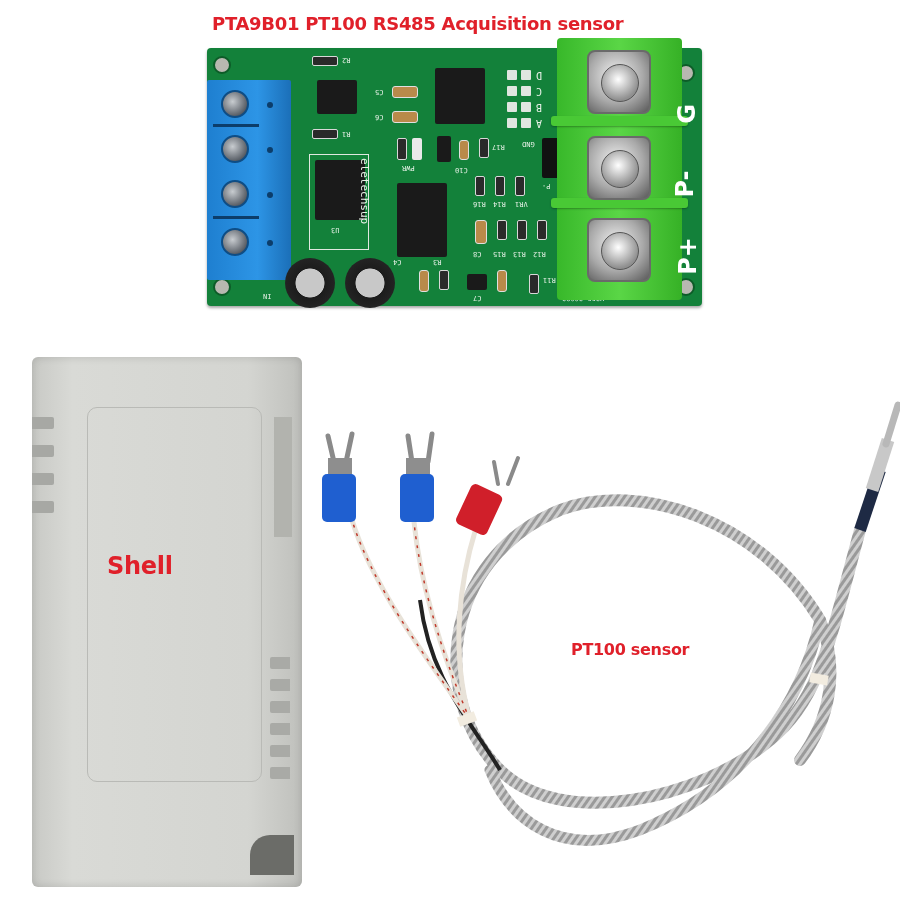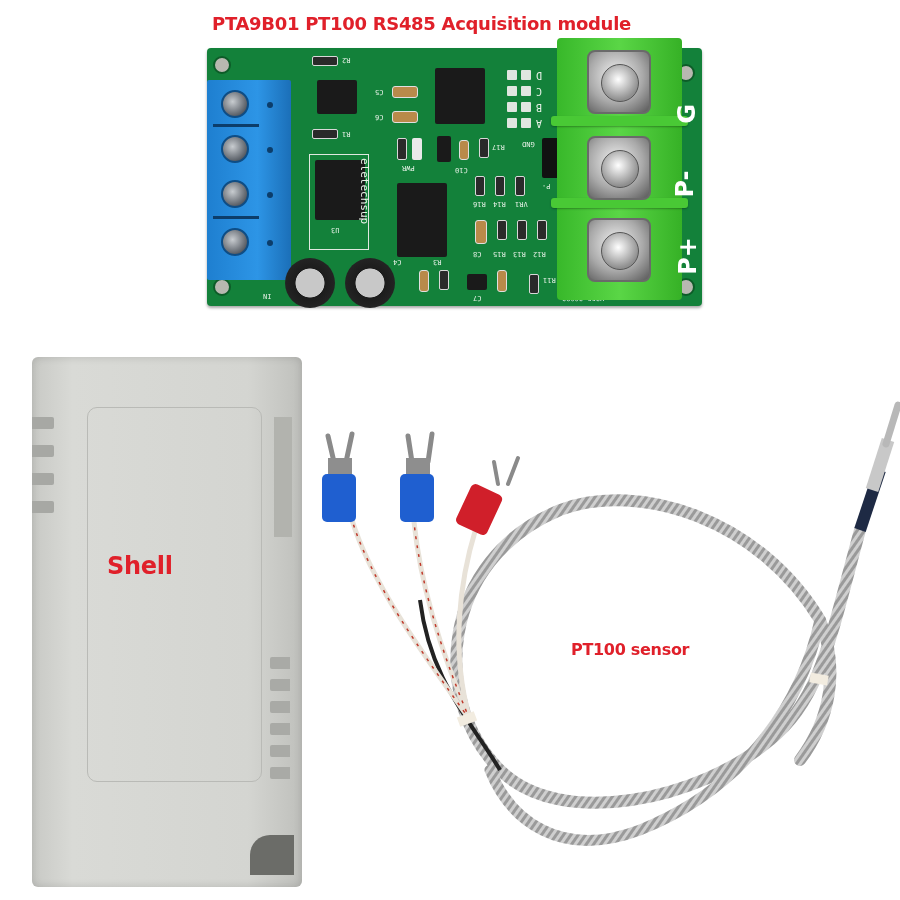--- a/index.html
+++ b/index.html
@@ -76,21 +76,21 @@
   .vent-right { position: absolute; right: 12px; width: 20px; height: 12px; background: #a9aaa6; border-radius: 2px 0 0 2px; }
   #shell-notch { position: absolute; left: 218px; top: 478px; width: 44px; height: 40px; background: #6b6c68; border-radius: 20px 0 0 0; }
   #shell-rail { position: absolute; left: 242px; top: 60px; width: 18px; height: 120px; background: #b2b3ae; }
 
   
   #sensor-svg { position: absolute; left: 0; top: 0; width: 900px; height: 900px; pointer-events: none; }
 </style>
 </head>
 <body>
 
-<div id="title-caption" class="caption">PTA9B01 PT100 RS485 Acquisition module</div>
+<div id="title-caption" class="caption">PTA9B01 PT100 RS485 Acquisition sensor</div>
 
 <div id="pcb">
   <div class="mount-hole" style="left:6px;top:8px"></div>
   <div class="mount-hole" style="left:6px;top:230px"></div>
   <div class="mount-hole" style="left:470px;top:16px"></div>
   <div class="mount-hole" style="left:470px;top:230px"></div>
 
   <div id="blue-terminal">
     <div class="blue-screw" style="top:10px"></div>
     <div class="blue-screw" style="top:55px"></div>

